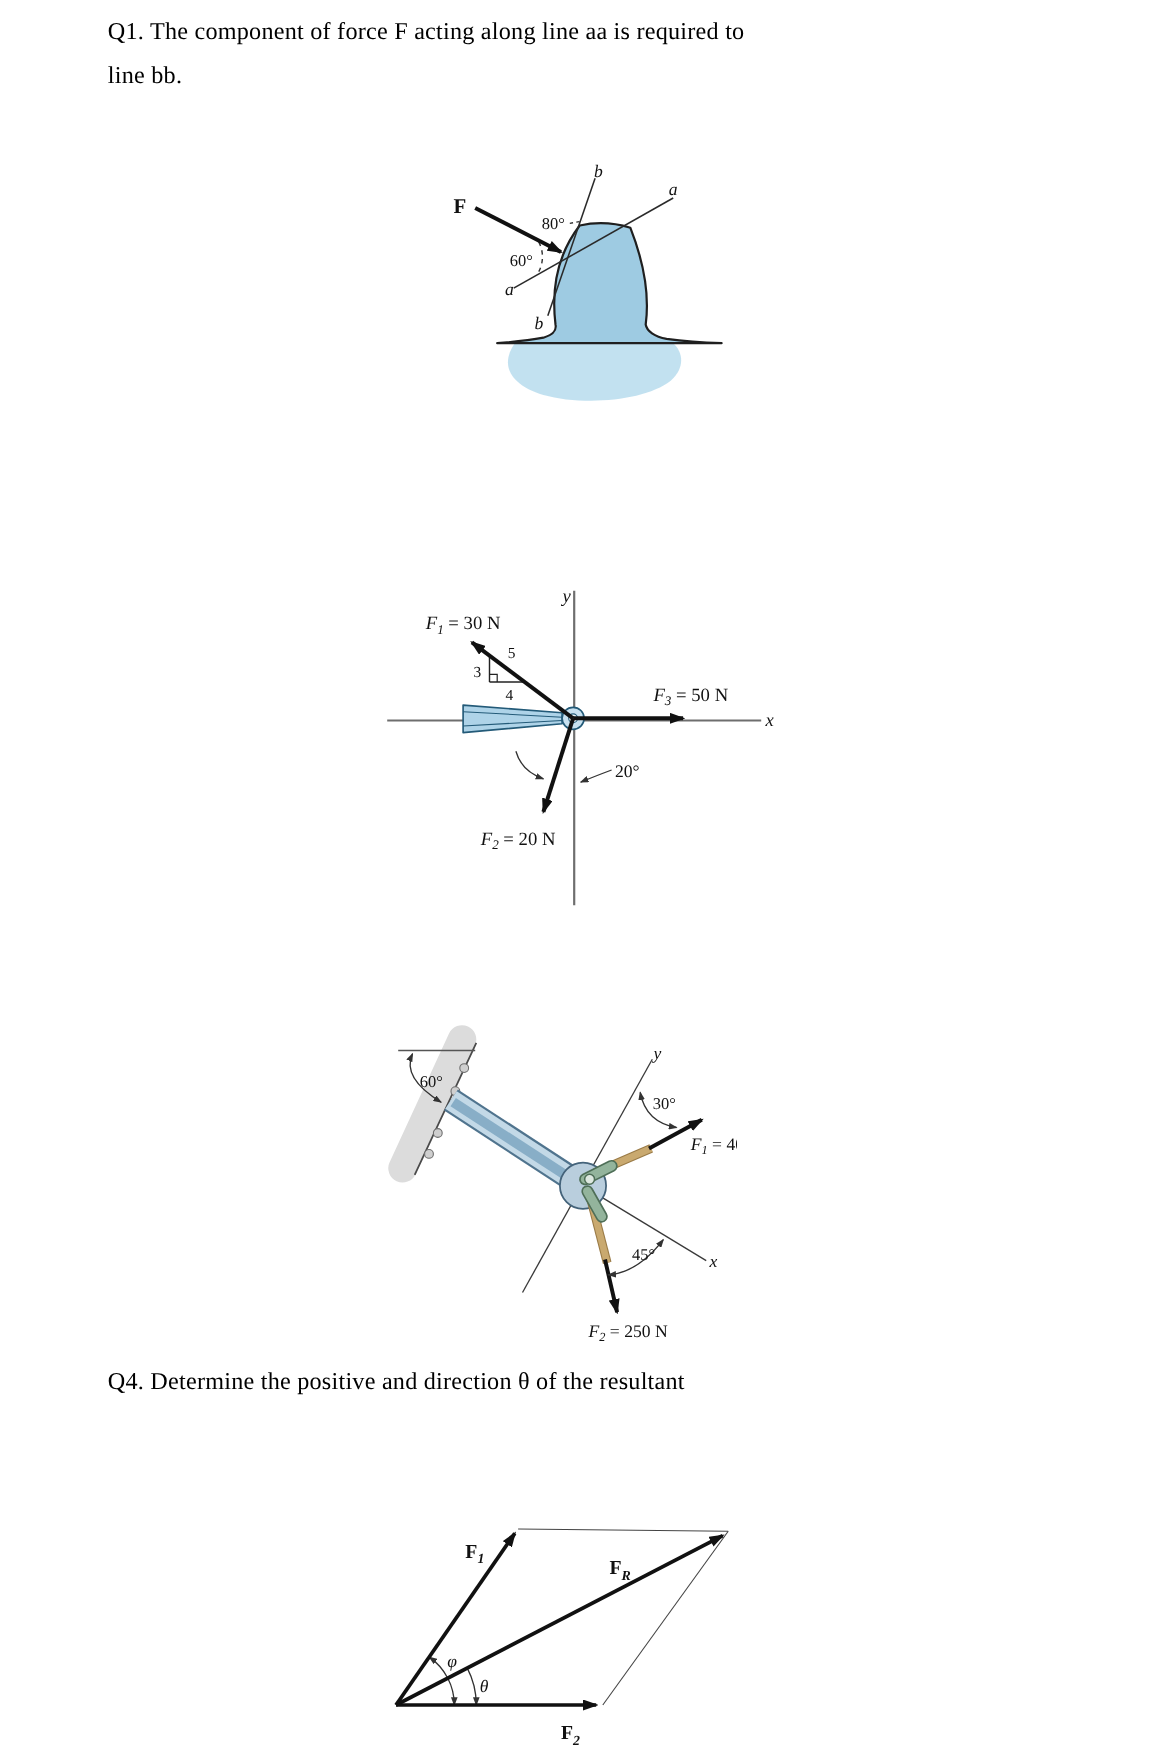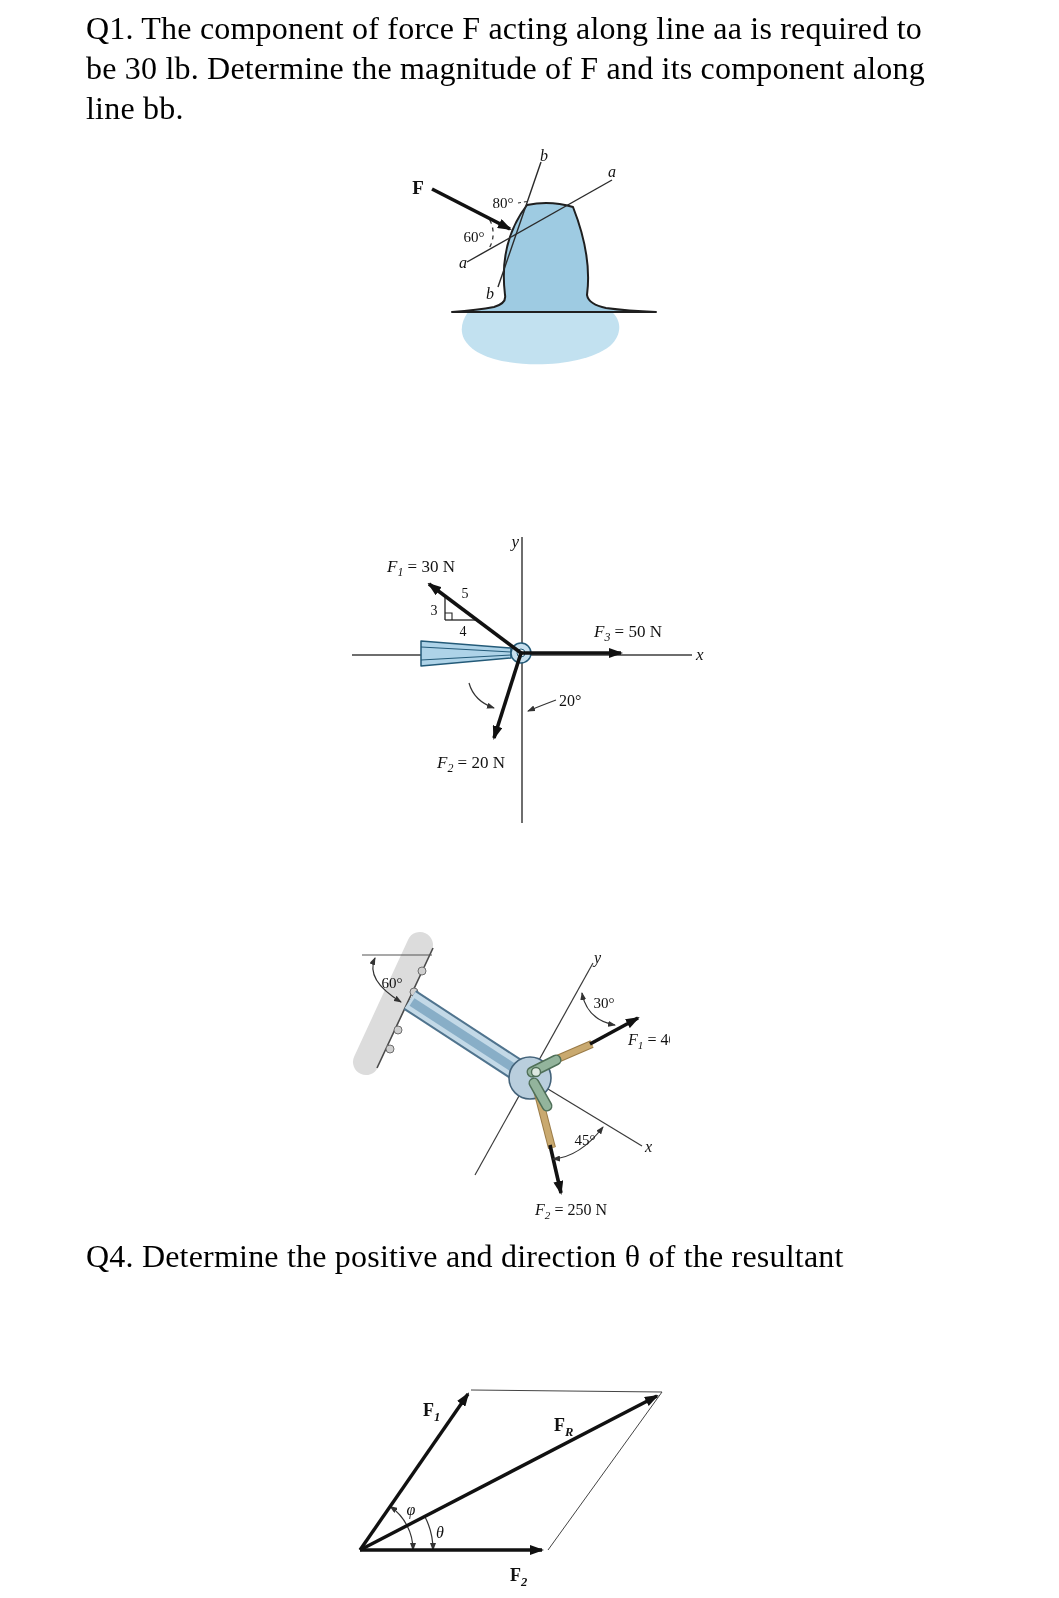--- a/index.html
+++ b/index.html
@@ -1,35 +1,34 @@
 <!DOCTYPE html>
 <html><head>
 <meta charset="utf-8">
 <style>
   html,body{margin:0;padding:0;background:#ffffff;}
   .page{position:relative;width:1059px;height:1598px;background:#ffffff;
         font-family:"Liberation Serif",serif;color:#000;overflow:hidden;}
-  .qtext{position:absolute;left:86px;font-size:32px;line-height:40px;
+  .qtext{position:absolute;left:98px;font-size:22px;line-height:40px;
          letter-spacing:.2px;white-space:nowrap;}
   .qtext .ln{height:40px;}
   .fig{position:absolute;}
   svg text{font-family:"Liberation Serif",serif;fill:#111;}
   .it{font-style:italic;}
   .b{font-weight:bold;}
   .up{font-style:normal;}
   .sub{font-size:70%;font-style:italic;}
 </style>
 </head>
 <body>
 
 <div class="page">
 
   <div class="qtext" style="top:8px">
     <div class="ln">Q1. The component of force F acting along line aa is required to</div>
-    <div class="ln">be 30 lb. Determine the magnitude of F and its component along</div>
     <div class="ln">line bb.</div>
   </div>
 
   <svg class="fig" style="left:390px;top:140px" width="330" height="250" viewBox="0 0 330 250">
     <defs>
       <marker id="b1" markerUnits="userSpaceOnUse" markerWidth="14" markerHeight="10" refX="12" refY="5" orient="auto">
           <path d="M0,0 L14,5 L0,10 Z" fill="#111"></path>
         </marker>
     </defs>
 

